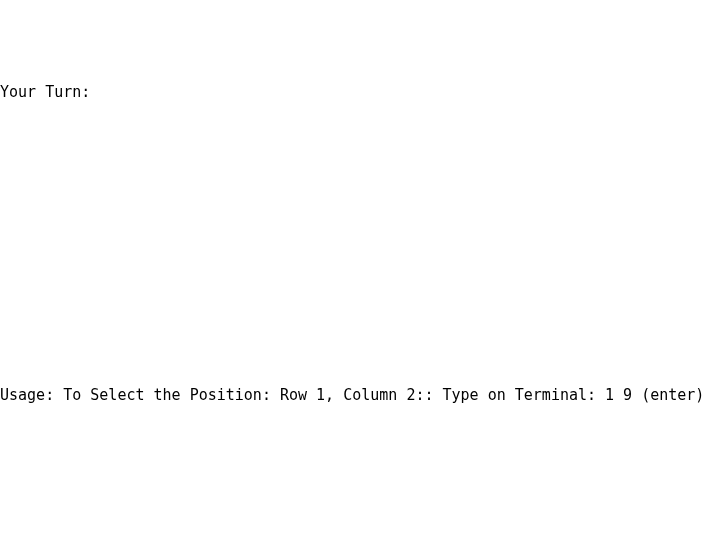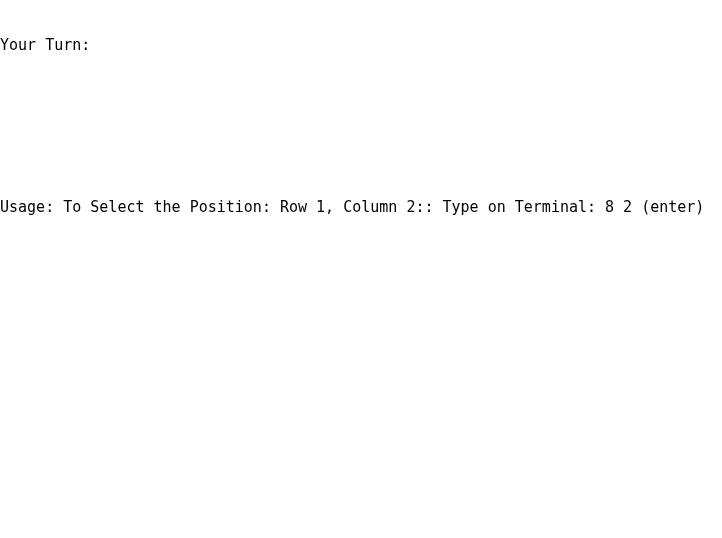--- a/index.html
+++ b/index.html
@@ -21,30 +21,31 @@
     font-family: "DejaVu Sans Mono", "Liberation Mono", monospace;
     font-size: 15px;
     line-height: 18px;
     color: #000000;
     white-space: pre;
   }
   .line {
     height: 18px;
     display: block;
     white-space: pre;
+    margin-top: 47px;
   }
 </style>
 </head>
 <body>
 
 <div class="terminal">
   <span class="line">Your Turn:</span>
   <span class="line"> </span>
   <span class="line"> </span>
-  <span class="line">Usage: To Select the Position: Row 1, Column 2:: Type on Terminal: 8 2 (enter)</span>
+  <span class="line">Usage: To Select the Position: Row 1, Column 2:: Type on Terminal: 1 9 (enter)</span>
   <span class="line"> </span>
   <span class="line"> </span>
   <span class="line"> </span>
 
   
 
   
   
   
   

